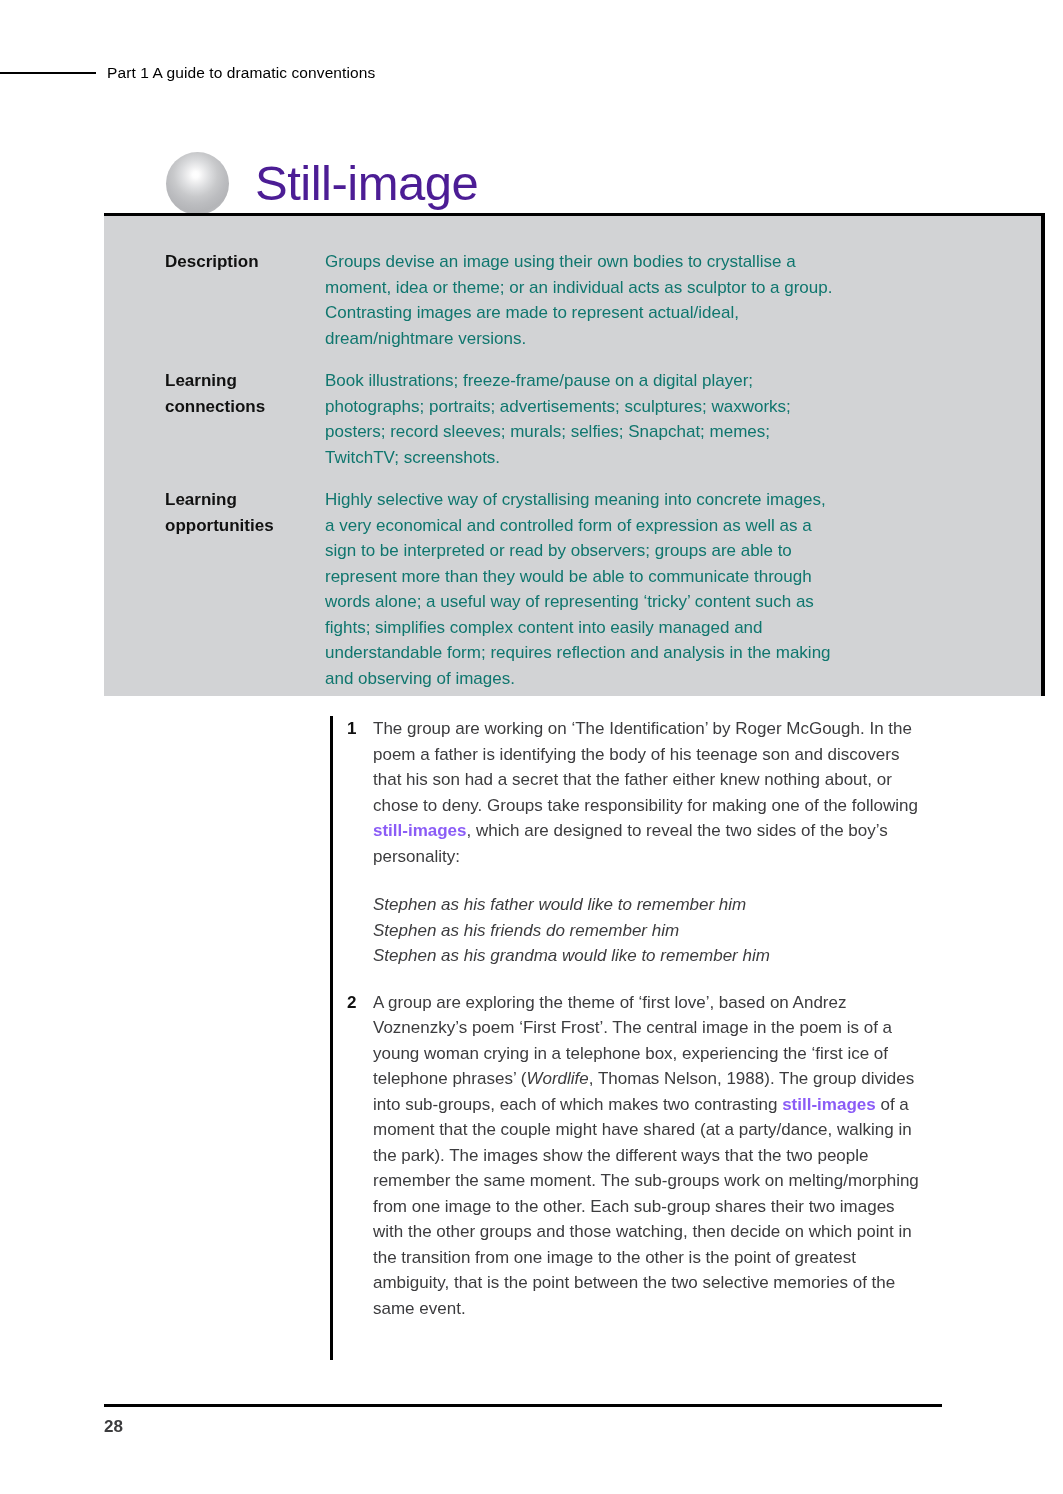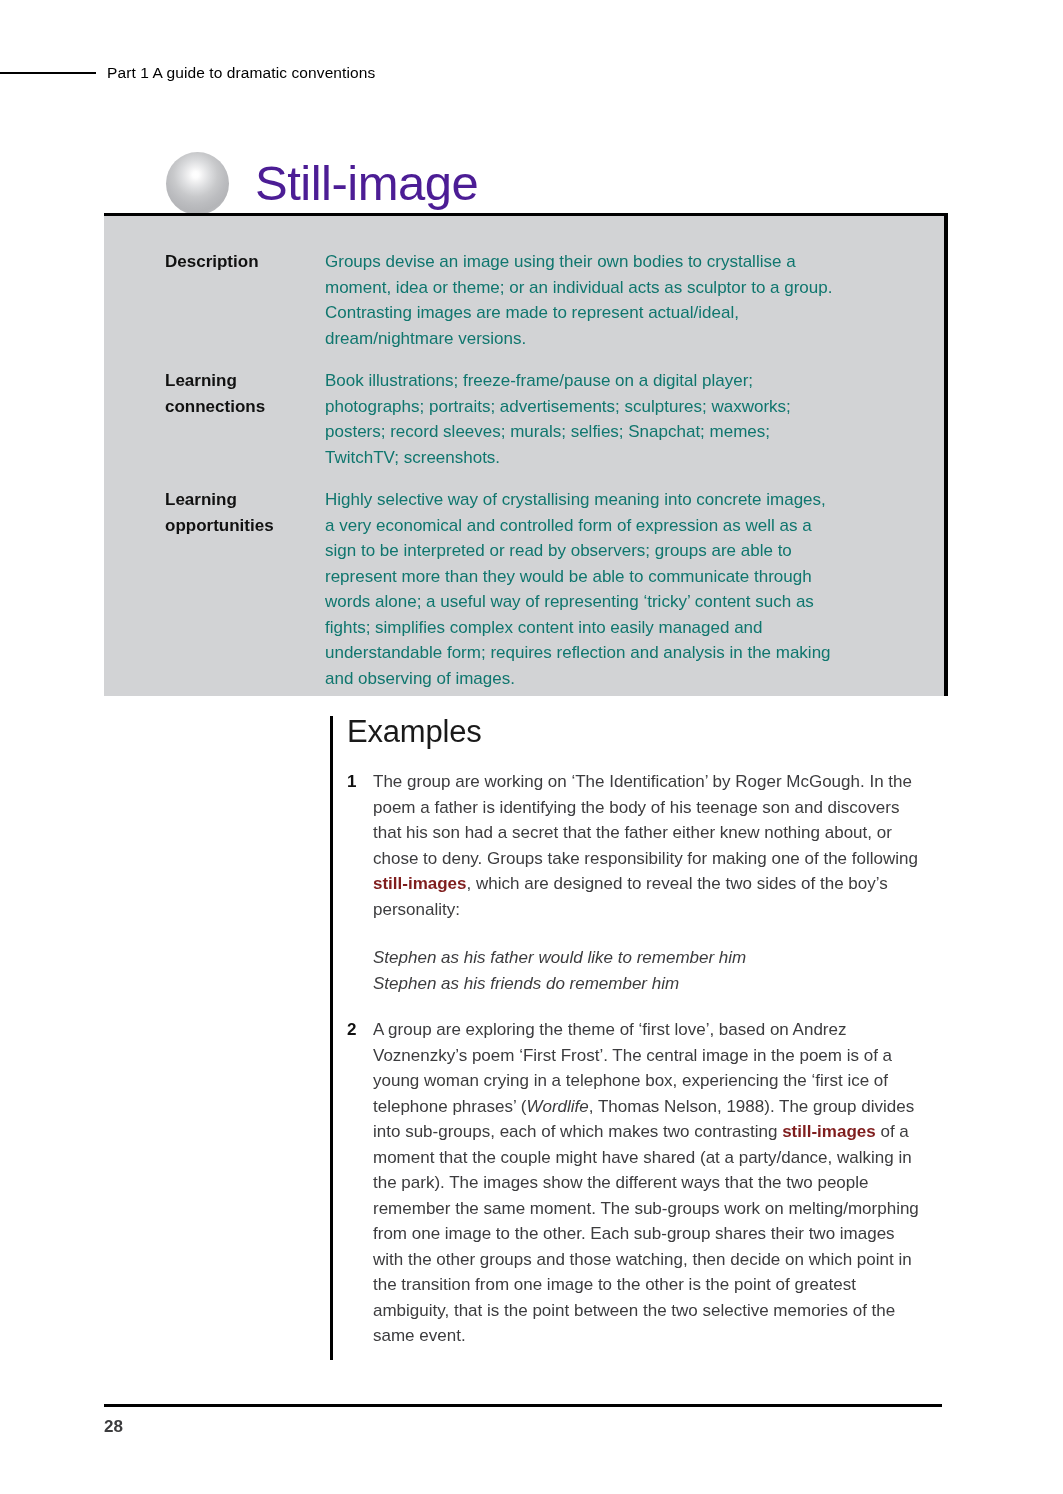--- a/index.html
+++ b/index.html
@@ -72,21 +72,21 @@
     margin-left: 26px;
     line-height: 1;
     color: #4c1d95;
   }
 
   
   .panel {
     position: absolute;
     top: 213px;
     left: 104px;
-    width: 844px;
+    width: 941px;
     height: 483px;
     background: #d2d3d5;
     border-top: 3px solid #000000;
     border-right: 4px solid #000000;
     box-sizing: border-box;
   }
   .panel-rows {
     padding: 33px 0 0 0;
   }
   .row {
@@ -151,21 +151,21 @@
   }
   .example-body {
     width: 552px;
     font-size: 17px;
     line-height: 25.5px;
     color: #3c3c3e;
   }
   .example-body p { margin: 0; }
   .example-body p.spaced { margin-top: 23px; }
   .poem-line { display: block; font-style: italic; }
-  b { font-weight: bold; color: #7f1d1d; }
+  b { font-weight: bold; color: #8b5cf6; }
   i { font-style: italic; }
 
   
   .footer-rule {
     position: absolute;
     left: 104px;
     top: 1404px;
     width: 838px;
     height: 3px;
     background: #000000;
@@ -210,29 +210,29 @@
       <div class="row-value">Highly selective way of crystallising meaning into concrete images, a very economical and controlled form of expression as well as a sign to be interpreted or read by observers; groups are able to represent more than they would be able to communicate through words alone; a useful way of representing ‘tricky’ content such as fights; simplifies complex content into easily managed and understandable form; requires reflection and analysis in the making and observing of images.</div>
     </div>
 
   </div>
 </div>
 
 <div class="examples">
   <div class="examples-rule"></div>
   <div class="examples-inner">
 
-    <h2 class="examples-heading">Examples</h2>
 
     <div class="example">
       <div class="example-num">1</div>
       <div class="example-body">
         <p><span>The group are working on ‘The Identification’ by Roger McGough. In the poem a father is identifying the body of his teenage son and discovers that his son had a secret that the father either knew nothing about, or chose to deny. Groups take responsibility for making one of the following </span><b>still-images</b><span>, which are designed to reveal the two sides of the boy’s personality:</span></p>
         <p class="spaced">
           <span class="poem-line">Stephen as his father would like to remember him</span>
           <span class="poem-line">Stephen as his friends do remember him</span>
+          <span class="poem-line">Stephen as his grandma would like to remember him</span>
         </p>
       </div>
     </div>
 
     <div class="example">
       <div class="example-num">2</div>
       <div class="example-body">
         <p><span>A group are exploring the theme of ‘first love’, based on Andrez Voznenzky’s poem ‘First Frost’. The central image in the poem is of a young woman crying in a telephone box, experiencing the ‘first ice of telephone phrases’ (</span><i>Wordlife</i><span>, Thomas Nelson, 1988). The group divides into sub-groups, each of which makes two contrasting </span><b>still-images</b><span> of a moment that the couple might have shared (at a party/dance, walking in the park). The images show the different ways that the two people remember the same moment. The sub-groups work on melting/morphing from one image to the other. Each sub-group shares their two images with the other groups and those watching, then decide on which point in the transition from one image to the other is the point of greatest ambiguity, that is the point between the two selective memories of the same event.</span></p>
       </div>
     </div>

